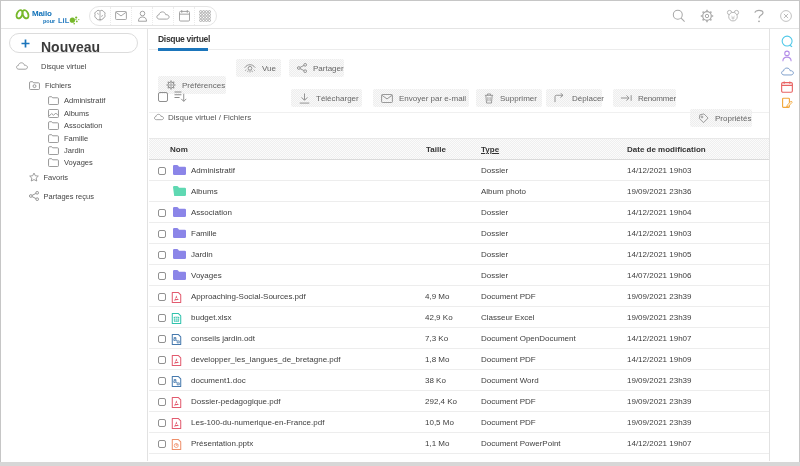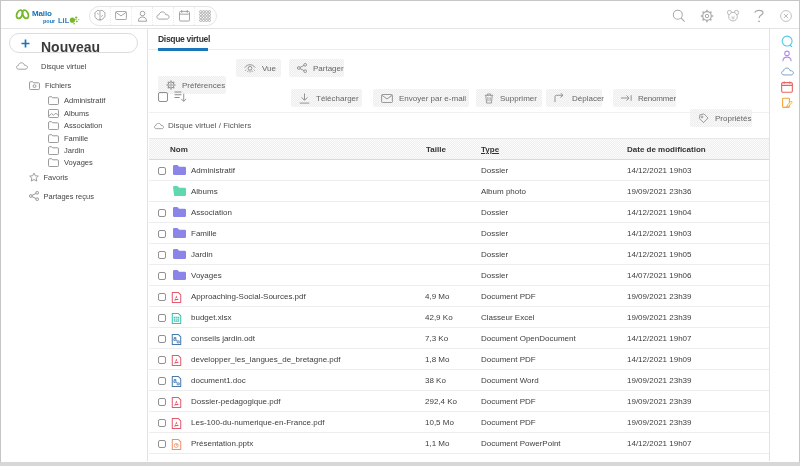--- a/index.html
+++ b/index.html
@@ -23,21 +23,21 @@
 .titem { position:absolute; height:14px; display:flex; align-items:center; font-size:7.5px; color:#454545; white-space:nowrap; }
 .titem svg { flex:none; }
 
 .main { position:absolute; left:149px; top:29px; width:620px; height:432px; background:#fff; font-size:8px; }
 .tabbar { position:absolute; left:0; top:0; width:620px; height:21px; border-bottom:1px solid #ececec; }
 .tab { position:absolute; left:9px; top:5px; font-size:8.5px; font-weight:bold; color:#333; letter-spacing:-0.3px; }
 .tabline { position:absolute; left:9px; top:19px; width:50px; height:2.5px; background:#1b75bb; }
 .gbtn { position:absolute; height:18px; border-radius:2px; display:flex; align-items:center; font-size:8px; color:#666; white-space:nowrap;
   background-image: conic-gradient(#ededed 25%, #f9f9f9 0 50%, #ededed 0 75%, #f9f9f9 0); background-size:2px 2px; }
 .gbtn svg { margin:0 6px 0 8px; flex:none; }
-.crumb { position:absolute; left:0; top:83px; width:620px; height:27px; border-top:1px solid #f0f0f0; border-bottom:1px solid #e8e8e8; display:flex; align-items:center; font-size:8px; color:#555; }
+.crumb { position:absolute; left:0; top:83px; width:620px; height:27px; border-top:1px solid #f0f0f0; border-bottom:1px solid #e8e8e8; display:flex; align-items:flex-start; font-size:8px; color:#555; }
 .thead { position:absolute; left:0; top:110px; width:620px; height:21px;
   background-image: conic-gradient(#efefef 25%, #fbfbfb 0 50%, #efefef 0 75%, #fbfbfb 0); background-size:2px 2px;
   border-bottom:1px solid #dadada; font-size:8px; font-weight:bold; color:#333; }
 .thead span { position:absolute; top:6px; }
 .row { position:absolute; left:0; width:620px; height:21px; border-bottom:1px solid #ededed; font-size:8px; color:#3d3d3d; }
 .row .cb { position:absolute; left:9px; top:6.5px; width:8px; height:8px; border:1px solid #919191; border-radius:2px; background:#fff; }
 .row .ficon { position:absolute; left:23px; top:4px; }
 .row .ficon2 { position:absolute; left:22px; top:4.5px; }
 .row .nm { position:absolute; left:42px; top:6px; }
 .row .sz { position:absolute; left:276px; top:6px; }

